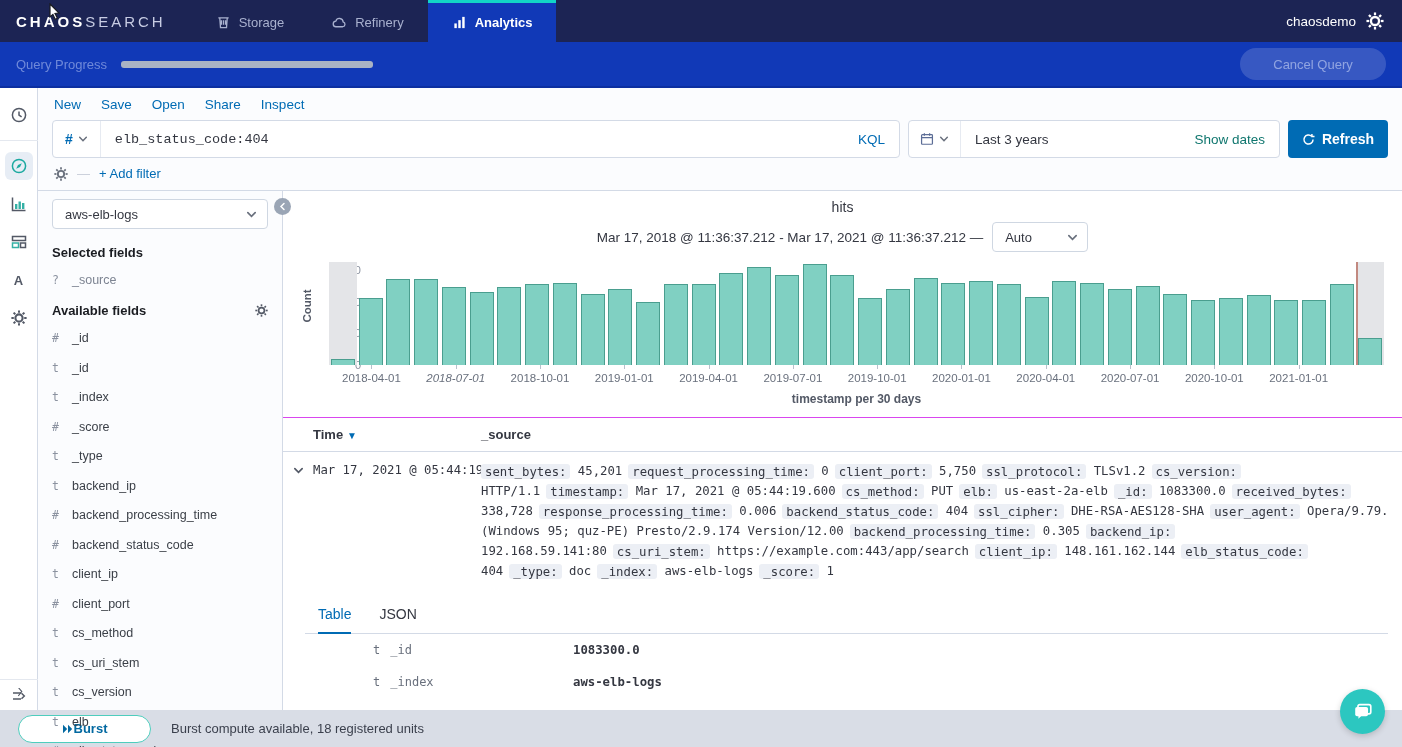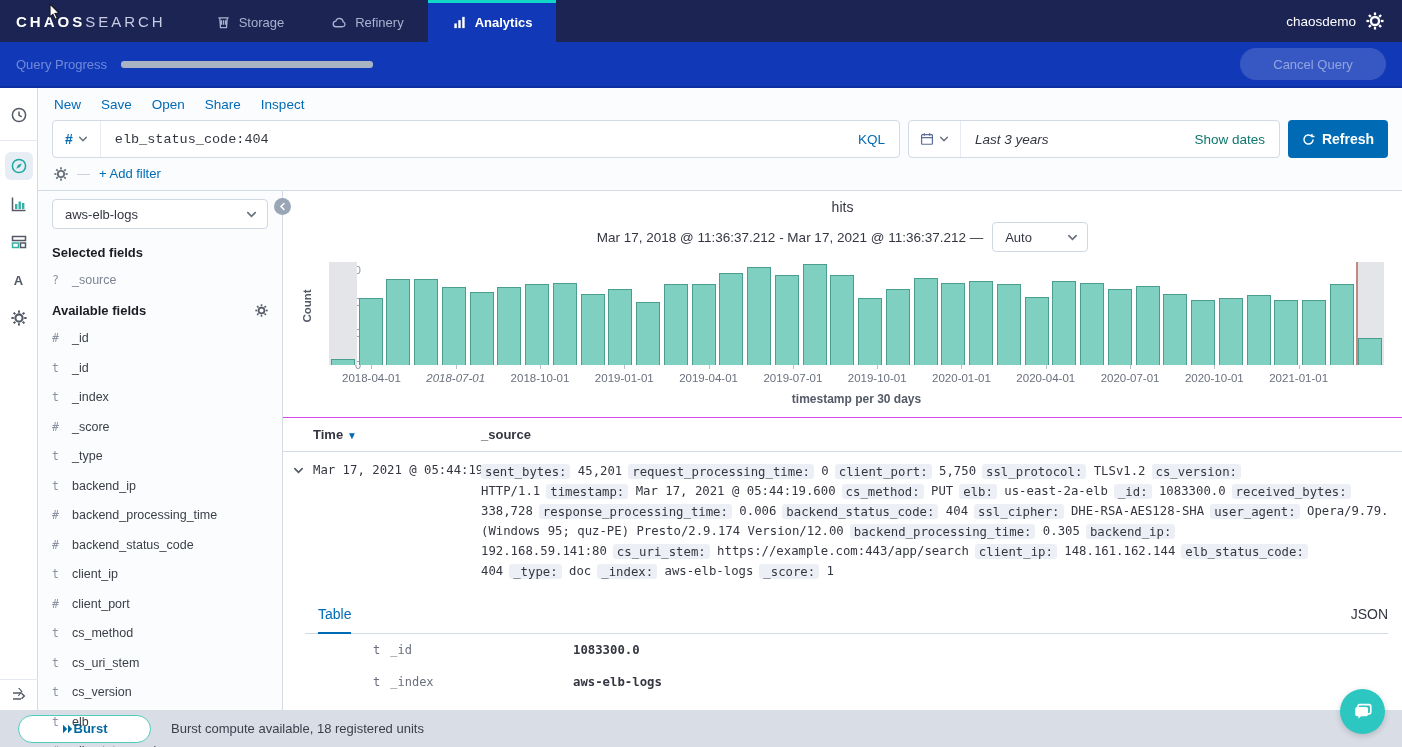--- a/index.html
+++ b/index.html
@@ -49,21 +49,21 @@
   .search-prefix { display:flex; align-items:center; gap:5px; padding:0 12px; height:100%;
     border-right:1px solid #e6eaf1; color:#006BB4; font-weight:bold; font-size:14px; cursor:pointer; }
   .search-prefix svg { width:10px; height:10px; color:#69707d; }
   .search-value { padding:0 14px; font-size:13.5px; color:#343741; flex:1;font-family:Liberation Mono, monospace; }
   .kql { padding:0 14px; color:#006BB4; font-size:13.5px; cursor:pointer; }
   .datebox { width:372px; height:38px; background:#fff; border:1px solid #d3dae6; border-radius:4px;
     display:flex; align-items:center; }
   .date-cal { display:flex; align-items:center; gap:5px; padding:0 11px; height:100%; border-right:1px solid #e6eaf1; color:#5c6d96; cursor:pointer; }
   .date-cal svg { width:14px; height:14px; }
   .date-cal svg.chev { width:10px; height:10px; color:#69707d; }
-  .date-range { padding:0 14px; font-size:13.5px;font-style:italic; }
+  .date-range { padding:0 14px; font-size:13.5px; }
   .show-dates { margin-left:auto; padding-right:14px; color:#0f766e; font-size:13.5px; cursor:pointer; }
   .refresh-btn { width:100px; height:38px; background:#006BB4; border:none; border-radius:4px; color:#fff;
     font-weight:bold; font-size:14px; font-family:inherit; display:flex; align-items:center; justify-content:center; gap:7px; cursor:pointer; }
   .refresh-btn svg { width:13px; height:13px; }
   .filter-row { display:flex; align-items:center; gap:9px; padding:8px 2px 9px; }
   .filter-row .gear { color:#69707d; display:flex; align-items:center; }
   .filter-row .gear svg { width:14px; height:14px; }
   .filter-dash { color:#c6ccd8; }
   .add-filter { color:#006BB4; font-size:13px; cursor:pointer; }
 
@@ -120,21 +120,21 @@
   .rt-time { font-family:"DejaVu Sans Mono", monospace; font-size:12.3px; padding-top:2px; white-space:nowrap; }
   .src-flow { font-family:"DejaVu Sans Mono", monospace; font-size:12.3px; line-height:20px; padding-right:10px; }
   .src-pair { margin-right:6px; }
   .src-key { background:#eceff5; border-radius:3px; padding:0.5px 4px; color:#343741; }
   .src-val { color:#343741; }
 
   
   .exp-doc { margin:25px 14px 0 22px; }
   .exp-head { display:flex; align-items:center; gap:9px; font-weight:bold; font-size:14px; color:#1a1c21; }
   .exp-head svg { width:16px; height:16px; color:#343741; }
-  .exp-tabs { display:flex; gap:28px; margin-top:15px; border-bottom:1px solid #d3dae6; padding-left:13px;justify-content:space-between; }
+  .exp-tabs { display:flex; gap:28px; margin-top:15px; border-bottom:1px solid #d3dae6; padding-left:13px; }
   .exp-tab { font-size:14px; padding-bottom:10px; color:#343741; cursor:pointer; }
   .exp-tab.active { color:#006BB4; border-bottom:2px solid #006BB4; margin-bottom:-1px; }
   .exp-row { display:grid; grid-template-columns:200px 1fr; padding:9px 0 9px 68px; align-items:center; }
   .exp-field { font-family:"DejaVu Sans Mono", monospace; font-size:12px; color:#69707d; display:flex; gap:10px; }
   .exp-val { font-family:"DejaVu Sans Mono", monospace; font-size:12.3px; font-weight:bold; color:#343741; }
 
   
   .footer { height:37px; background:#d9dde6; display:flex; align-items:center; padding-left:18px; }
   .burst-btn { width:133px; height:28px; background:#fff; border:1.5px solid #4ecdbd; border-radius:16px;
     display:flex; align-items:center; justify-content:center; font-weight:bold; font-size:13px; color:#0369a1;

